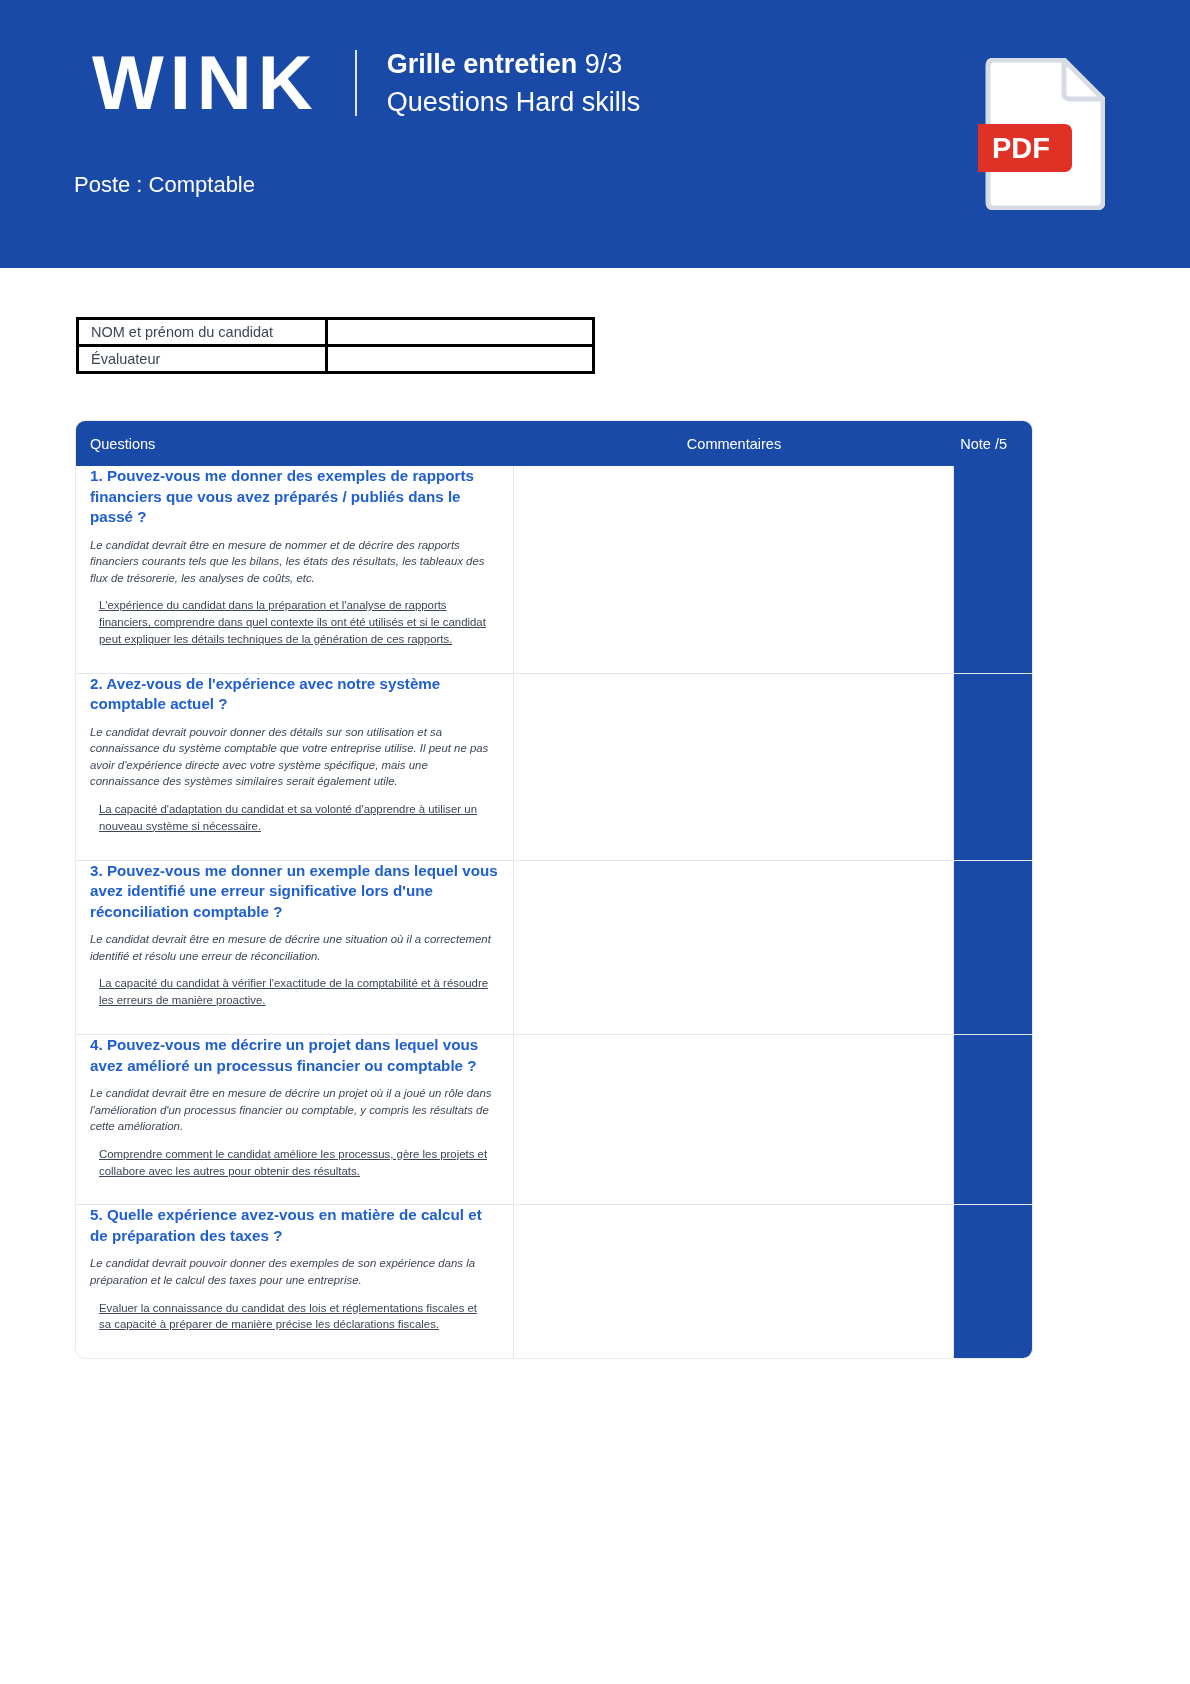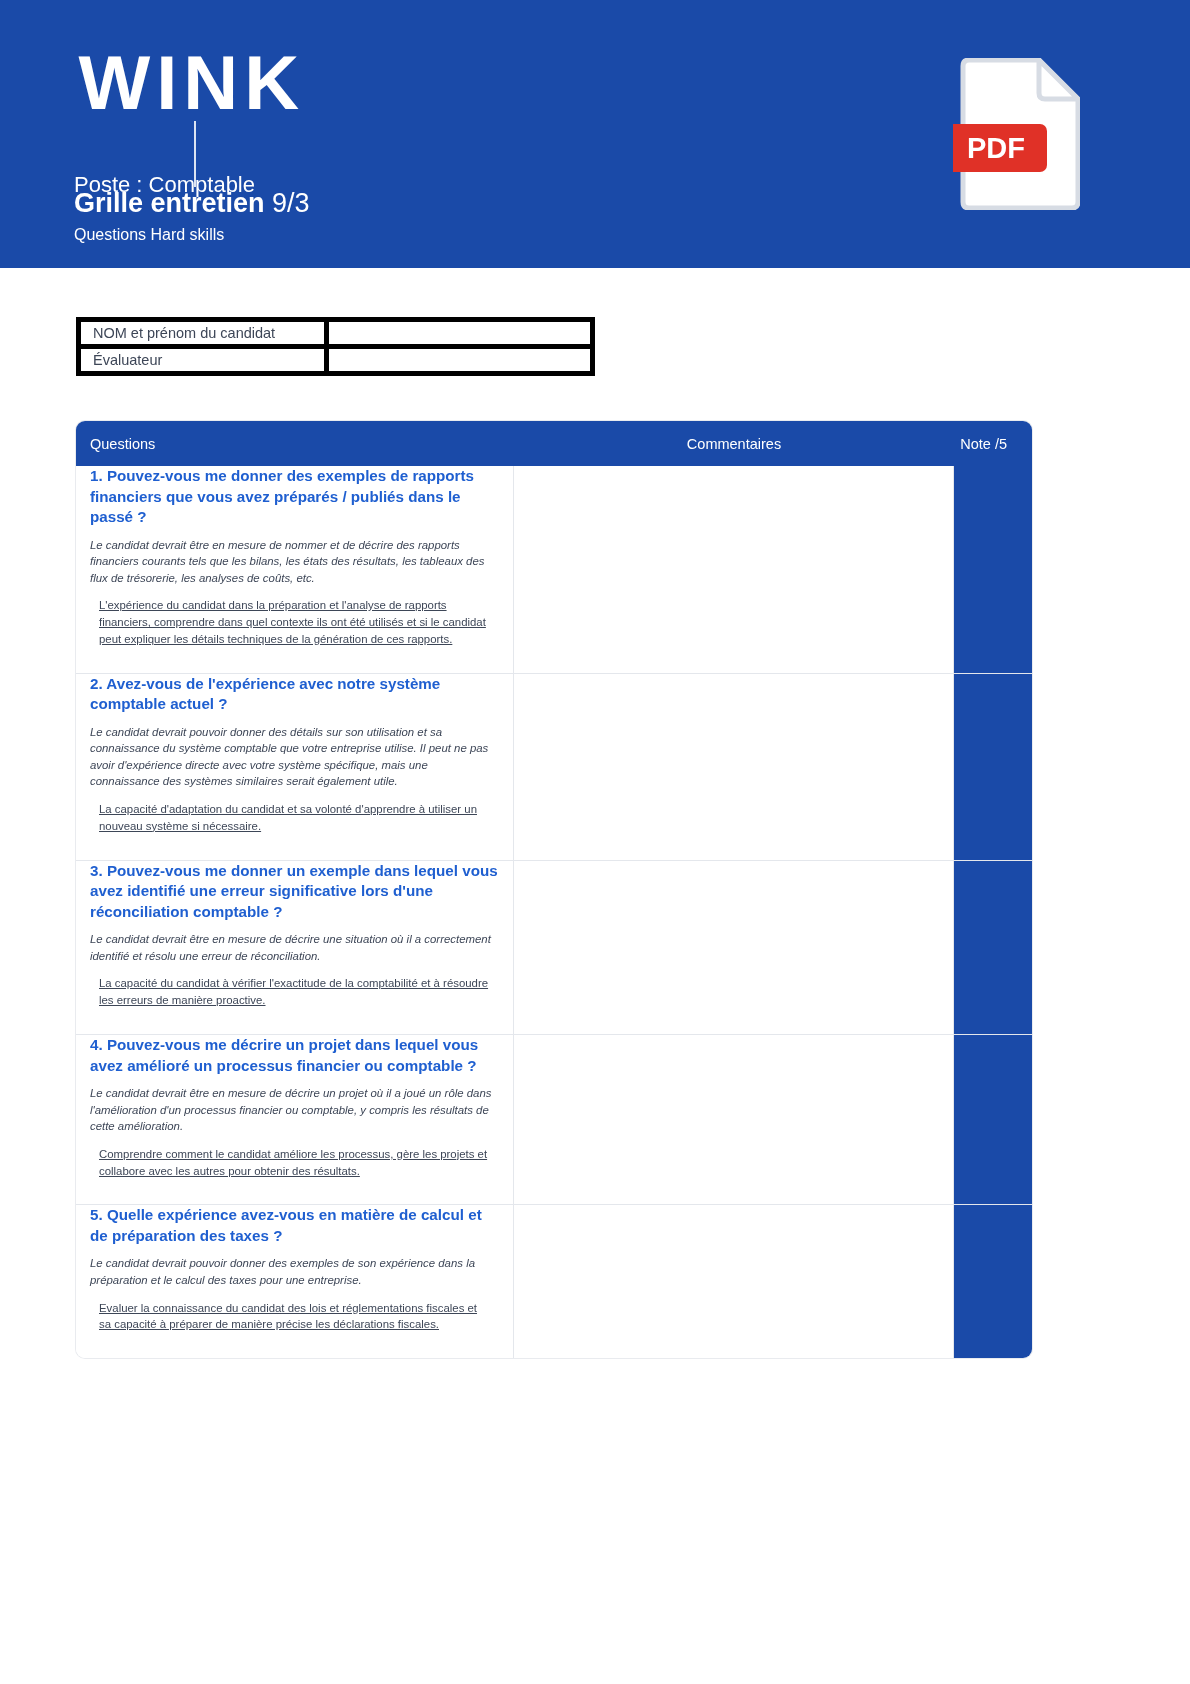--- a/index.html
+++ b/index.html
@@ -24,25 +24,24 @@
     height: 268px;
     background: #1a4aa8;
   }
   .banner-inner {
     position: relative;
     width: 100%;
     height: 100%;
   }
   .logo-row {
     position: absolute;
-    left: 74px;
+    left: 92px;
     top: 45px;
     display: flex;
     align-items: center;
-    flex-direction: column;
   }
   .wordmark {
     color: #ffffff;
     font-size: 76px;
     font-weight: 700;
     letter-spacing: 6px;
     line-height: 1;
     font-family: "Liberation Sans", sans-serif;
   }
   .divider-v {
@@ -63,55 +62,55 @@
     white-space: nowrap;
   }
   .title-main .strong {
     font-weight: 700;
   }
   .title-main .light {
     font-weight: 400;
   }
   .title-sub {
     color: #ffffff;
-    font-size: 16px;
+    font-size: 27px;
     font-weight: 400;
     margin-top: 5px;
     white-space: nowrap;
   }
   .poste {
     position: absolute;
     left: 74px;
     top: 172px;
     color: #ffffff;
     font-size: 22px;
     font-weight: 400;
   }
 
   
   .pdf-icon {
     position: absolute;
-    left: 953px;
+    left: 978px;
     top: 58px;
     width: 127px;
     height: 196px;
     text-align: center;
   }
   .pdf-icon svg { display: block; }
 
   
   .cand-table {
     position: absolute;
     left: 76px;
     top: 317px;
     width: 519px;
     border-collapse: collapse;
   }
   .cand-table td {
-    border: 5px solid #000000;
+    border: 3px solid #000000;
     height: 27px;
     padding: 3px 12px;
     font-size: 14.5px;
     color: #3d4657;
     vertical-align: middle;
   }
   .cand-table td.label { width: 250px; }
   .cand-table td.value { width: 269px; }
 
   

